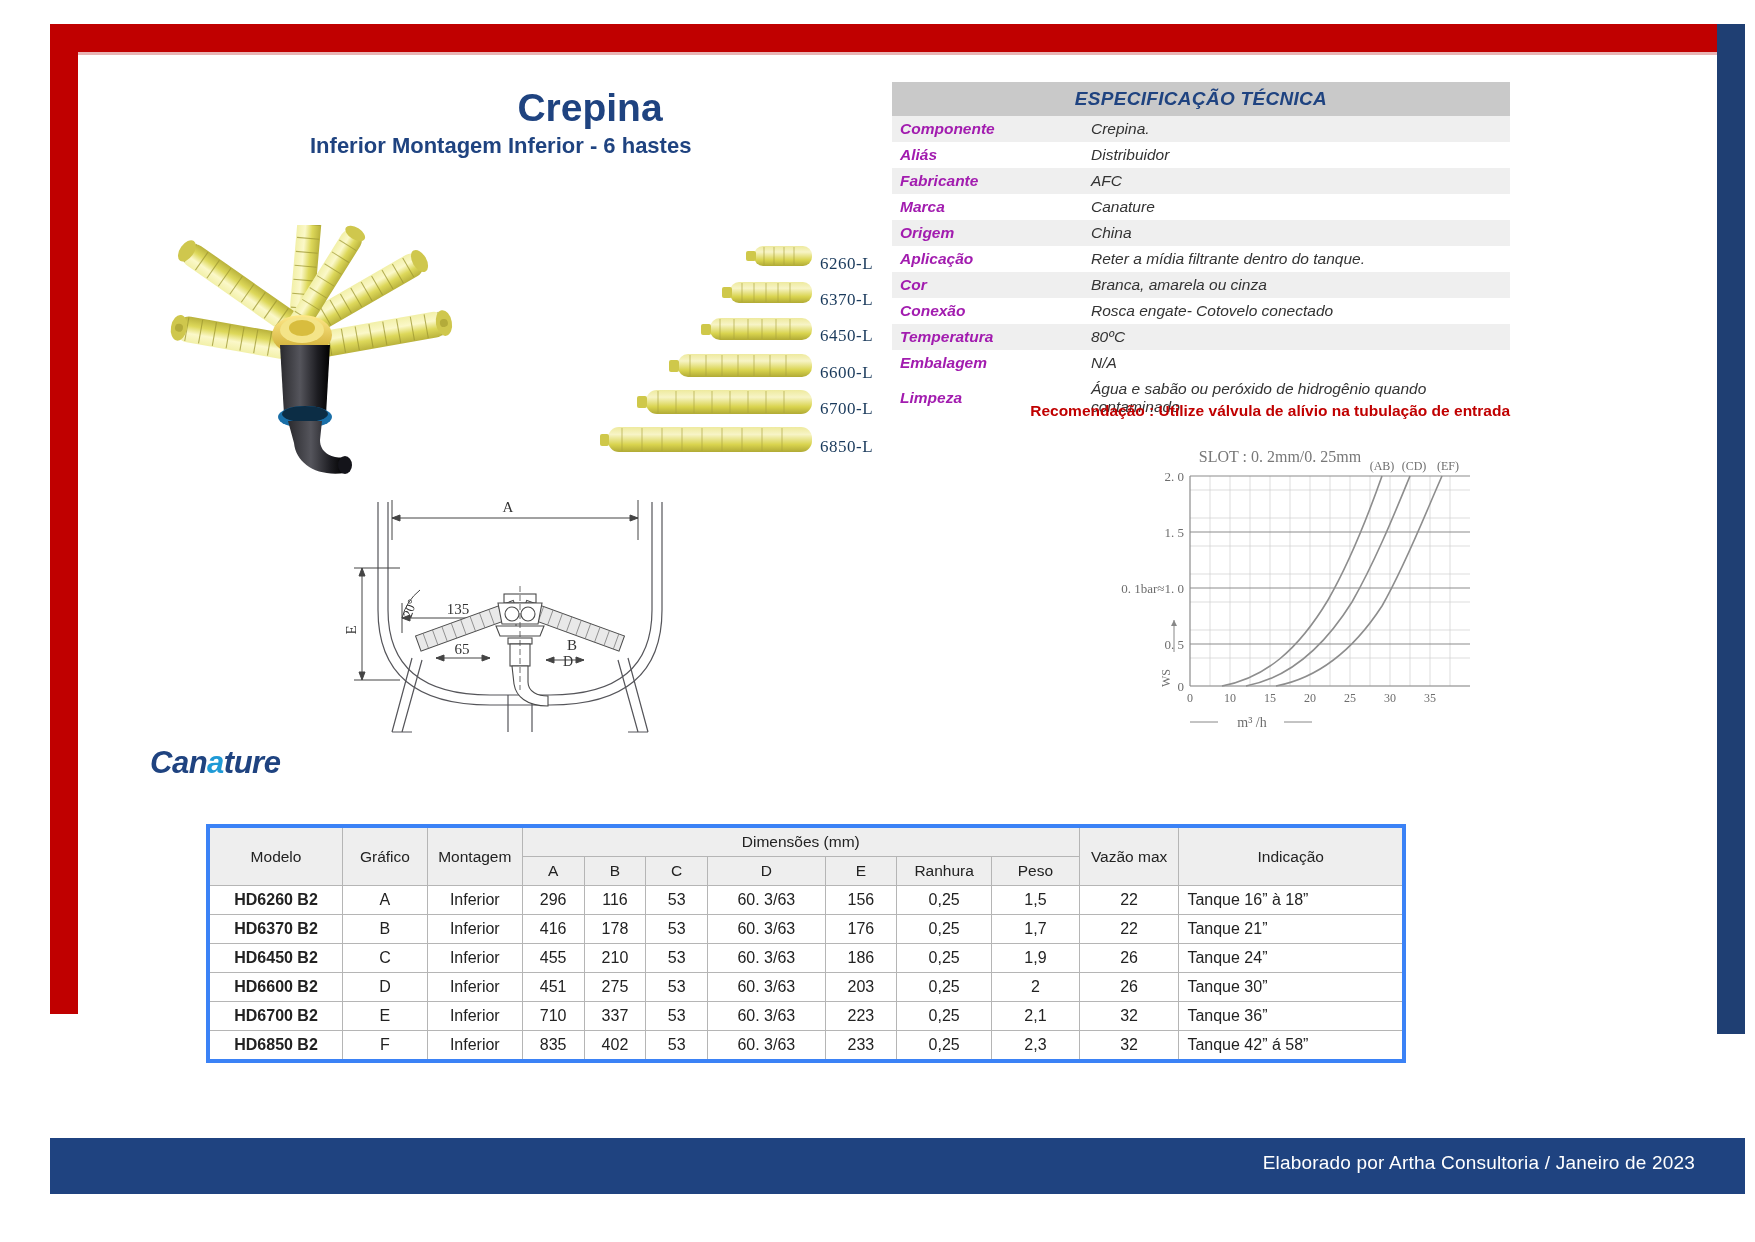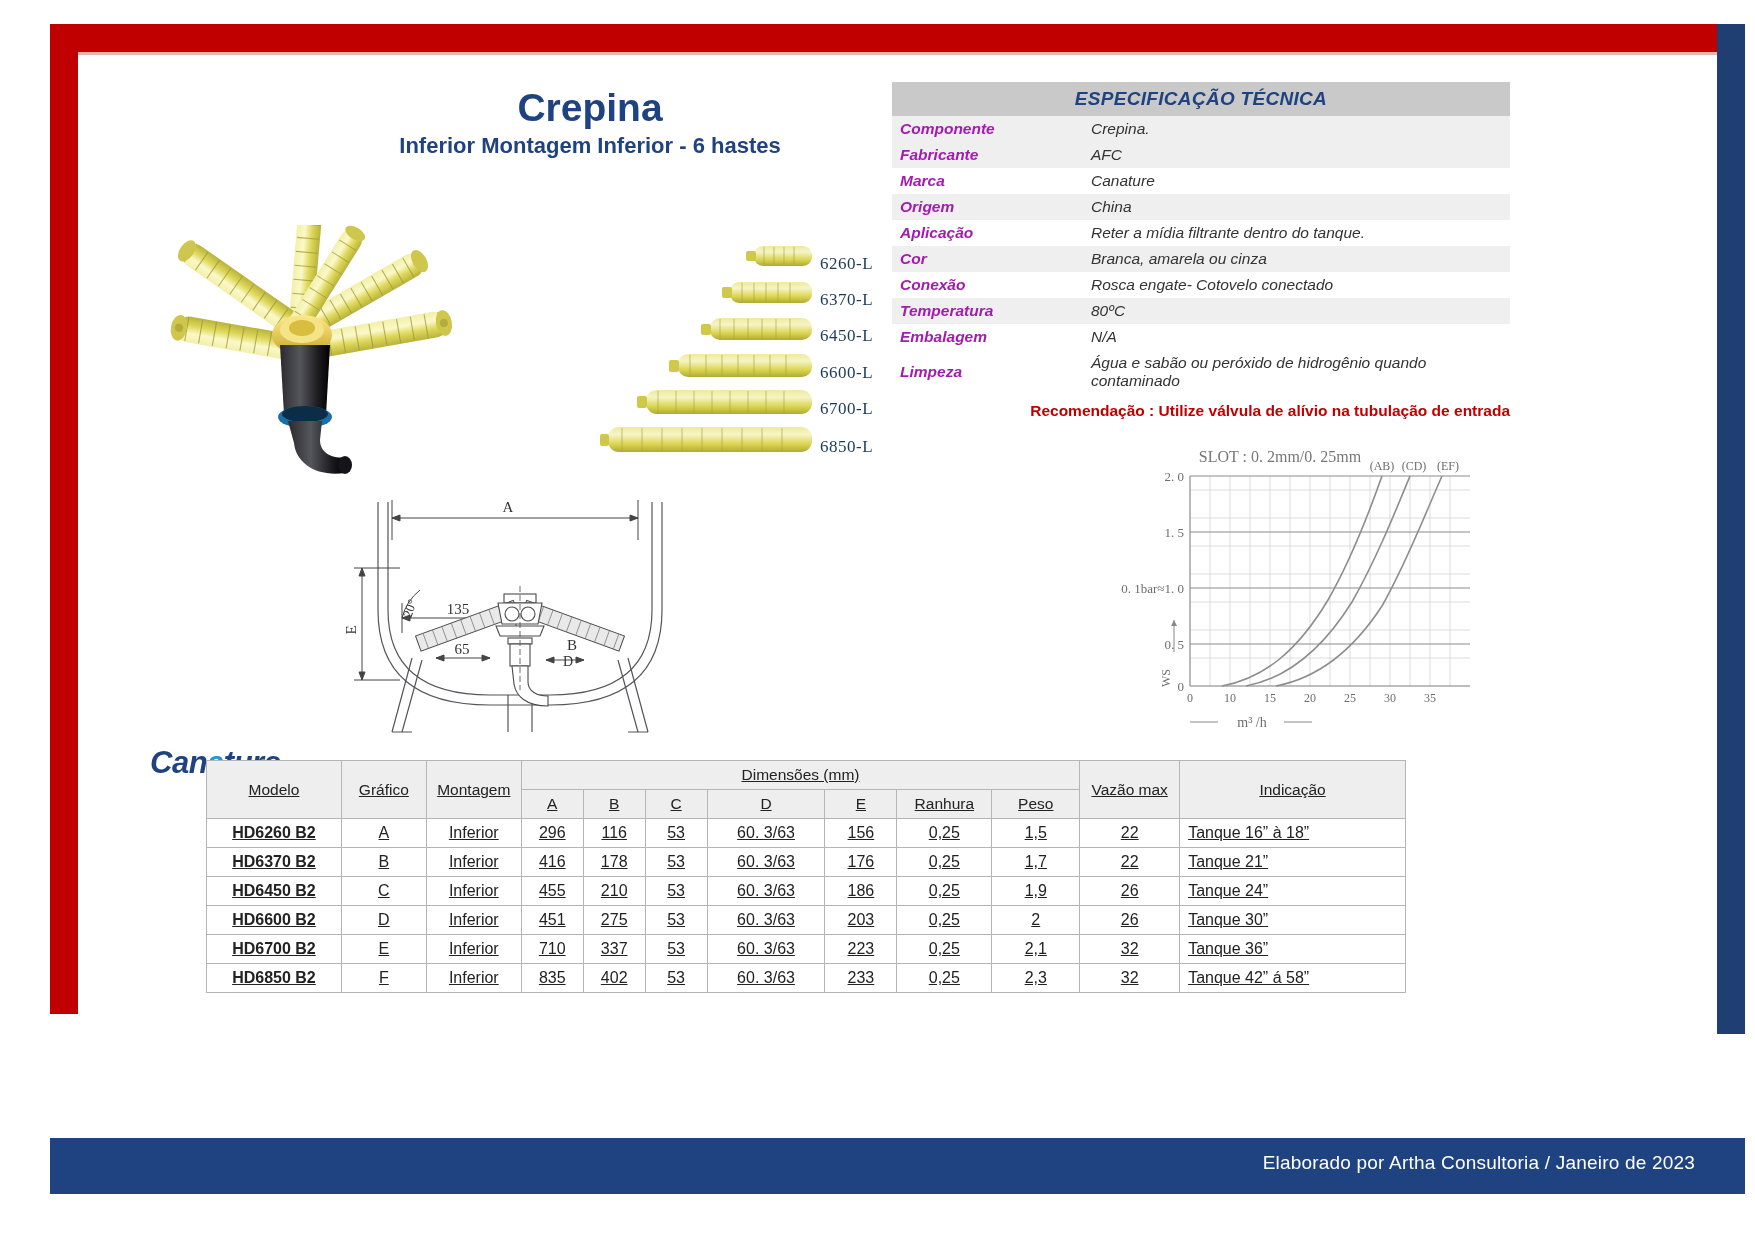--- a/index.html
+++ b/index.html
@@ -23,21 +23,21 @@
     position:absolute;right:60px;top:1152px;
     color:#ffffff;font-size:19px;letter-spacing:.2px;
   }
 
   
   .title{
     position:absolute;left:290px;top:86px;width:560px;text-align:center;
     color:#1f4380;font-size:39px;font-weight:bold;
   }
   .subtitle{
-    position:absolute;left:290px;top:133px;width:560px;text-align:center;
+    position:absolute;left:290px;top:133px;width:560px;
     color:#1f4380;font-size:22px;font-weight:bold;
   }
 
   
   .spec{
     position:absolute;left:872px;top:82px;width:618px;
     border-collapse:collapse;font-size:15.5px;
   }
   .spec td{padding:4px 8px;vertical-align:middle;height:16px;font-style:italic;}
   .spec .spec-head{
@@ -72,24 +72,23 @@
     font-size:31px;font-weight:bold;font-style:italic;
     color:#1f4380;letter-spacing:-.5px;
   }
   .brand .c2{color:#1f9ad6;}
 
   
   .chart-wrap{position:absolute;left:1050px;top:440px;width:420px;height:300px;}
 
   
   .dim{
-    position:absolute;left:186px;top:760px;width:1200px;
+    position:absolute;left:186px;top:824px;width:1200px;
     border-collapse:collapse;font-size:16px;color:#222;
-    border:1px solid #3b82f6;
-    text-decoration:underline;
+    border:4px solid #3b82f6;
   }
   .dim th,.dim td{border:1px solid #b5b5b5;text-align:center;padding:3px 2px;}
   .dim thead th{background:#eeeeee;font-weight:normal;font-size:15.5px;height:22px;}
   .dim tbody td{height:22px;background:#fff;}
   .dim td.model{font-weight:bold;}
   .dim td.indic{text-align:left;padding-left:8px;}
   .dim col.c-model{width:135px;} .dim col.c-graf{width:85px;}
   .dim col.c-mont{width:95px;}  .dim col.c-a{width:62px;}
   .dim col.c-b{width:62px;}     .dim col.c-c{width:62px;}
   .dim col.c-d{width:118px;}    .dim col.c-e{width:72px;}
@@ -111,20 +110,24 @@
   <div class="subtitle">Inferior Montagem Inferior  -  6 hastes</div>
 
   <table class="spec">
     <tbody>
       <tr>
           <td class="spec-head" colspan="2">ESPECIFICAÇÃO TÉCNICA</td>
         </tr>
       <tr class="alt">
           <td class="k">Componente</td>
           <td class="v">Crepina.</td>
+        </tr>
+      <tr class="plain">
+          <td class="k">Aliás</td>
+          <td class="v">Distribuidor</td>
         </tr>
       <tr class="alt">
           <td class="k">Fabricante</td>
           <td class="v">AFC</td>
         </tr>
       <tr class="plain">
           <td class="k">Marca</td>
           <td class="v">Canature</td>
         </tr>
       <tr class="alt">

